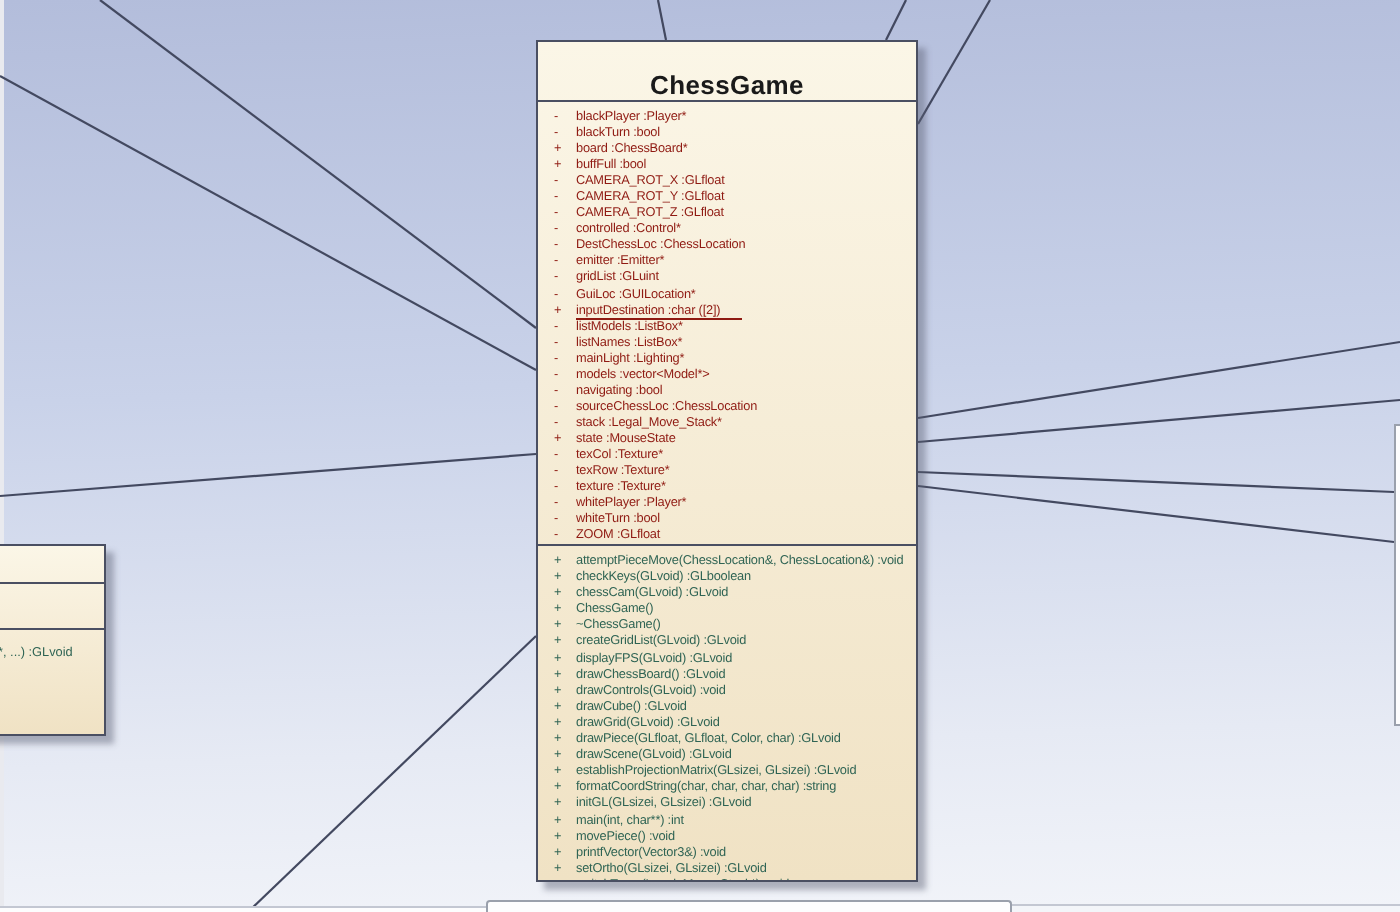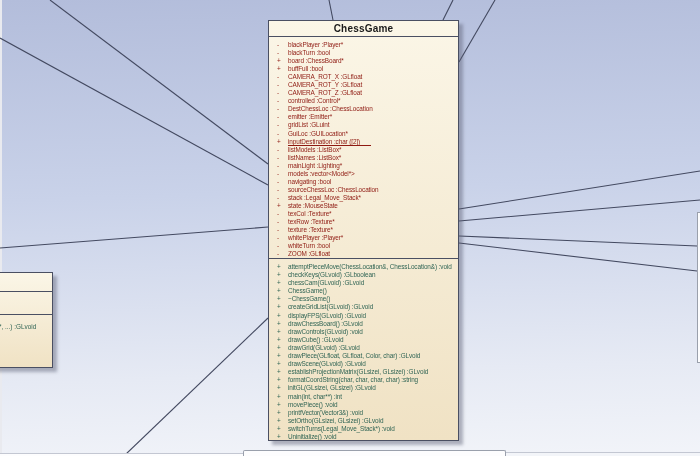--- a/index.html
+++ b/index.html
@@ -4,22 +4,22 @@
 <style>
   html,body{margin:0;padding:0;background:#888;}
   .stage{position:relative;width:700px;height:456px;overflow:hidden;
     background:linear-gradient(178deg,var(--bg-top) 0%,var(--bg-mid) 42%,var(--bg-low) 80%,var(--bg-bottom) 100%);
     font-family:"Liberation Sans","DejaVu Sans",sans-serif;}
   .edge-strip{position:absolute;left:0;top:0;width:2px;height:456px;background:#e9eaef;}
   svg.wires{position:absolute;left:0;top:0;z-index:1;}
   .classbox{position:absolute;z-index:2;border:1px solid var(--box-border);
     background:linear-gradient(180deg,var(--box-fill-top),var(--box-fill-bottom));
     box-shadow:4px 4px 3px var(--shadow-color);display:flex;flex-direction:column;box-sizing:border-box;}
-  .classbox .hdr{height:15px;line-height:15px;text-align:center;font-size:10px;font-weight:bold;
-    color:var(--title-color);border-bottom:1px solid var(--box-border);letter-spacing:.2px;flex:0 0 auto;}
+  .classbox .hdr{height:15px;line-height:15px;text-align:center;font-size:13px;font-weight:bold;
+    color:var(--title-color);border-bottom:1px solid var(--box-border);letter-spacing:.2px;flex:0 0 auto;margin-top:14px;}
   .sect{box-sizing:border-box;padding:4px 0 0 8px;overflow:hidden;}
   .sect.attrs{height:222px;border-bottom:1px solid var(--box-border);}
   .sect.ops{flex:1;}
   .mrow{display:flex;align-items:baseline;white-space:nowrap;font-size:6.4px;letter-spacing:-0.1px;}
   .attrs .mrow{height:8.05px;color:var(--attr-color);}
   .ops .mrow{height:8.1px;color:var(--op-color);}
   .mrow .vis{flex:0 0 11px;}
   .mrow .txt{flex:0 1 auto;}
   .u-row .txt{border-bottom:1px solid currentColor;padding-right:11px;}
   

